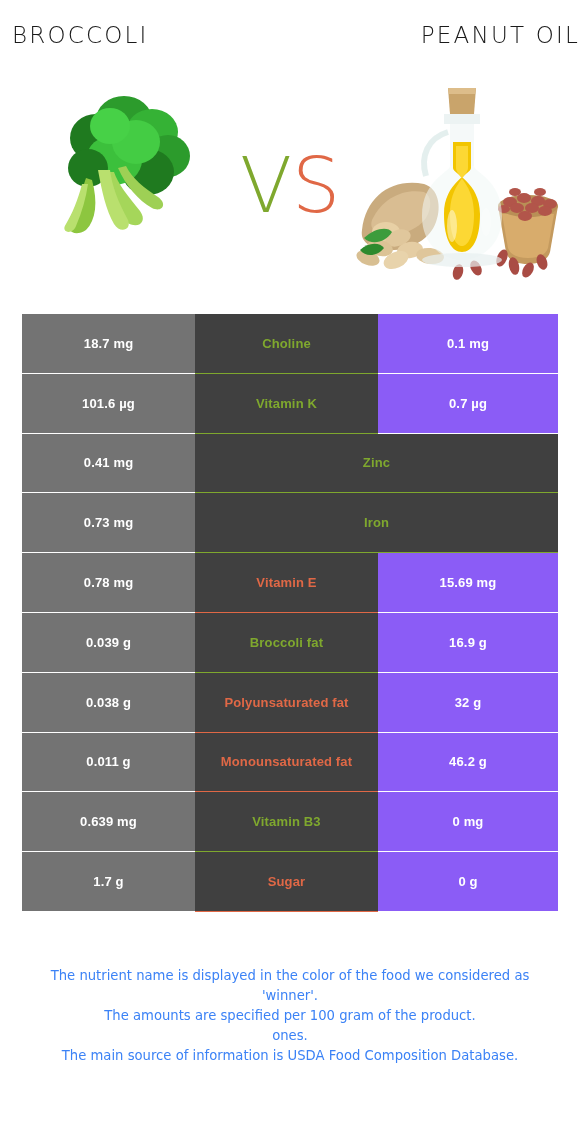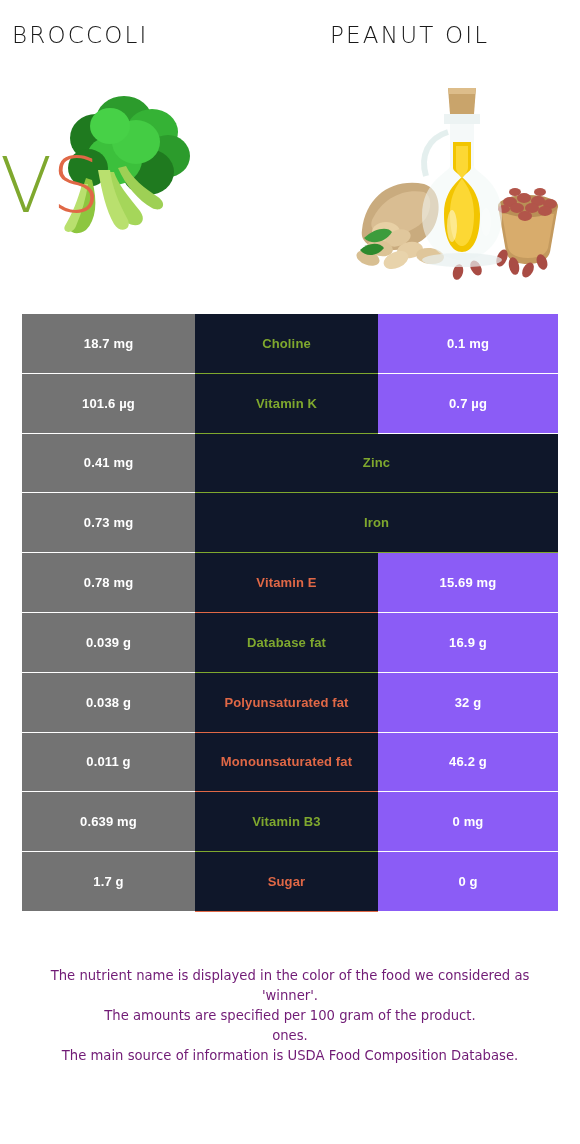--- a/index.html
+++ b/index.html
@@ -26,27 +26,27 @@
     top: 22px;
     font-size: 23px;
     font-weight: 300;
     letter-spacing: 2.2px;
     color: #1a1a1a;
     text-transform: uppercase;
     font-family: "DejaVu Sans", sans-serif;
     white-space: nowrap;
   }
   .title-left  { left: 12px; width: 250px; }
-  .title-right { right: 0; width: 250px; text-align: left; }
+  .title-right { right: 0; width: 250px; text-align: right; }
 
   .vs {
     position: absolute;
     left: 0; right: 0;
     top: 148px;
-    text-align: left;
+    text-align: center;
     font-size: 76px;
     font-weight: 300;
     line-height: 1;
     font-family: "DejaVu Sans", sans-serif;
   }
   .vs .v { color: #7FA82E; }
   .vs .s { color: #E06846; }
 
   .food-img {
     position: absolute;
@@ -84,37 +84,37 @@
     border-bottom: 1.6px solid #ffffff;
   }
   .cell-right {
     width: 180px;
     background: #8b5cf6;
     color: #ffffff;
     border-bottom: 1.6px solid #ffffff;
   }
   .cell-mid {
     flex: 1;
-    background: #0f172a;
+    background: #404040;
     font-size: 13px;
     font-weight: 700;
   }
   .cell-mid.win-green  { color: #7FA82E; border-bottom: 1.2px solid #7FA82E; }
   .cell-mid.win-orange { color: #E06846; border-bottom: 1.2px solid #E06846; }
 
   
   .footer {
     position: absolute;
     top: 966px;
     left: 24px;
     width: 532px;
     text-align: center;
     font-size: 13.2px;
     line-height: 20px;
-    color: #701a75;
+    color: #3b82f6;
     font-family: "DejaVu Sans", sans-serif;
   }
   .footer div { margin: 0; }
 </style>
 </head>
 <body>
 
 <div class="header">
 
   <div class="title title-left">Broccoli</div>
@@ -234,21 +234,21 @@
       <div class="cell cell-left">0.73 mg</div>
       <div class="cell cell-mid win-green">Iron</div>
     </div>
     <div class="row">
       <div class="cell cell-left">0.78 mg</div>
       <div class="cell cell-mid win-orange">Vitamin E</div>
       <div class="cell cell-right">15.69 mg</div>
     </div>
     <div class="row">
       <div class="cell cell-left">0.039 g</div>
-      <div class="cell cell-mid win-green">Database fat</div>
+      <div class="cell cell-mid win-green">Broccoli fat</div>
       <div class="cell cell-right">16.9 g</div>
     </div>
     <div class="row">
       <div class="cell cell-left">0.038 g</div>
       <div class="cell cell-mid win-orange">Polyunsaturated fat</div>
       <div class="cell cell-right">32 g</div>
     </div>
     <div class="row">
       <div class="cell cell-left">0.011 g</div>
       <div class="cell cell-mid win-orange">Monounsaturated fat</div>

